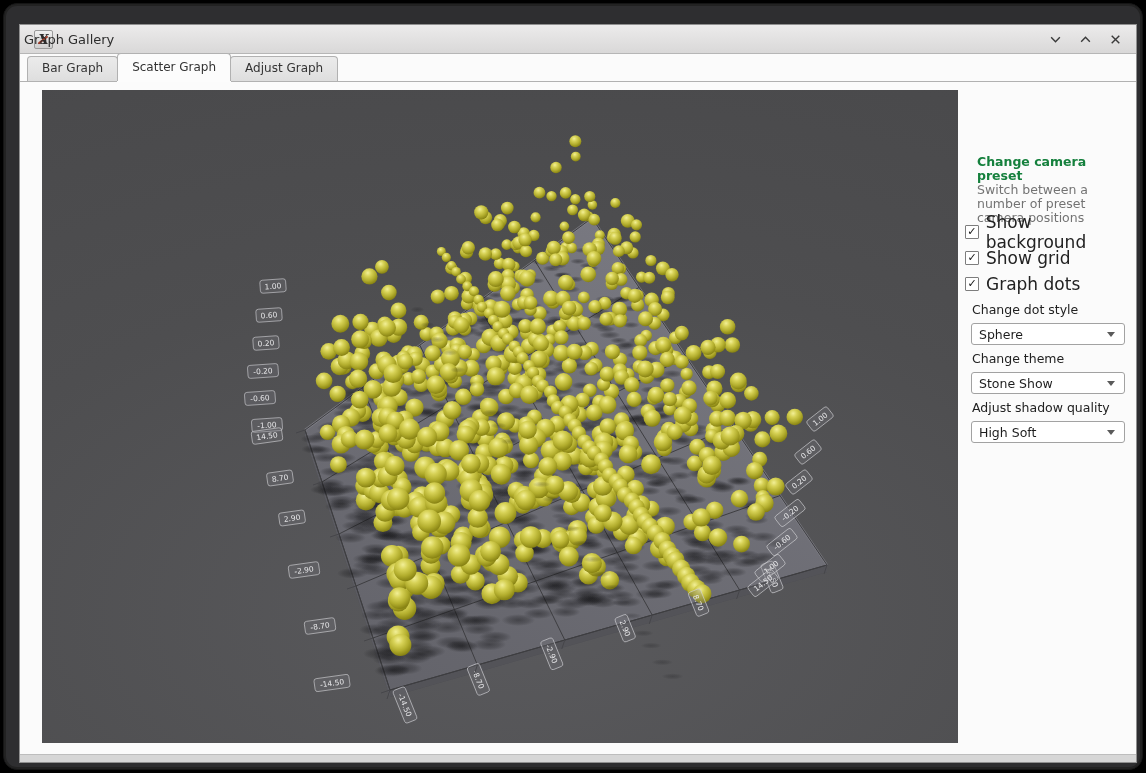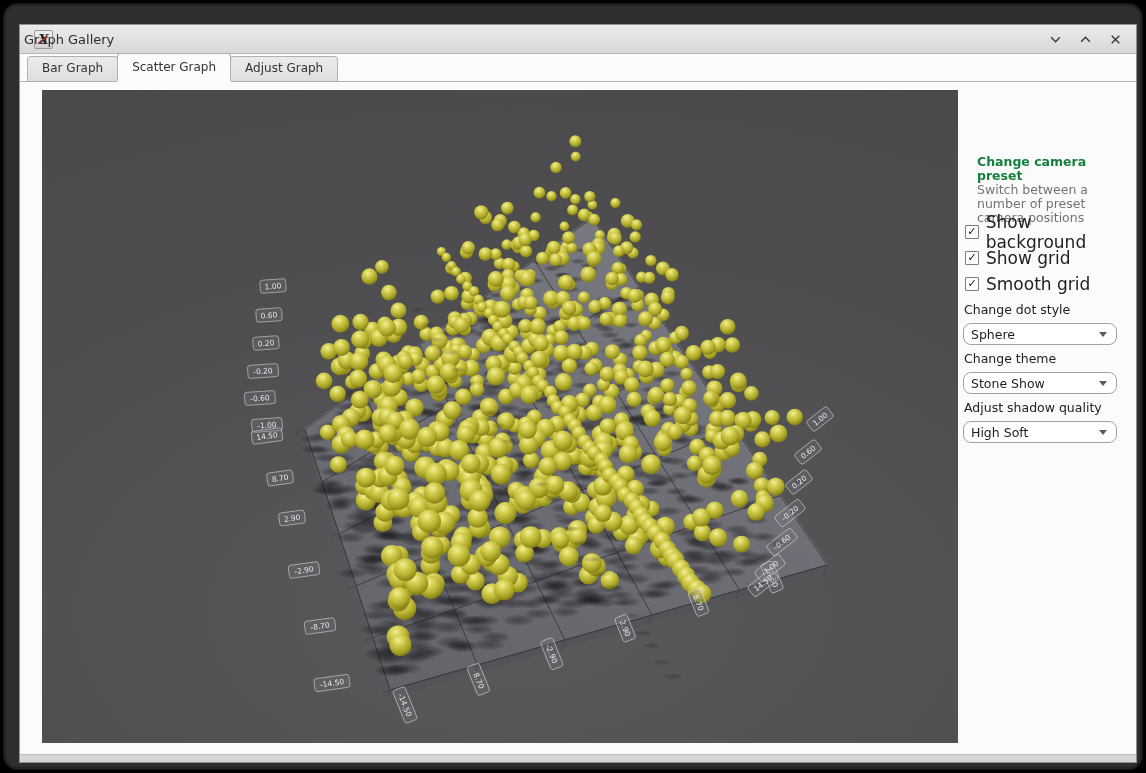--- a/index.html
+++ b/index.html
@@ -72,25 +72,25 @@
   .gap1{margin-top:27px;} .gap2{margin-top:25px;}
 
   .cbxrow{display:flex;align-items:center;gap:7px;margin-left:2px;height:14px;margin-bottom:12px;cursor:pointer;}
   .cbxrow:first-of-type{margin-top:18px;}
   .cbx{
     width:12px;height:12px;background:#fff;border:1px solid #7d7d7d;border-radius:1px;
     font-size:11px;line-height:12px;text-align:center;color:#111;font-weight:bold;
   }
   .cbxlabel{font-size:17px;color:#222;}
 
-  .selgroup{margin-left:0;}
+  .selgroup{margin-left:8px;}
   .sellabel{font-size:12.5px;color:#222;margin:9px 0 6px 1px;line-height:14px;}
   .sellabel.tight{margin-top:7px;}
   .combo{
-    width:152px;height:20px;background:#fff;border:1px solid #a2a2a2;border-radius:8px;
+    width:152px;height:20px;background:#fff;border:1px solid #a2a2a2;border-radius:3px;
     display:flex;align-items:center;position:relative;cursor:pointer;box-sizing:content-box;
   }
   .combo .val{font-size:12.5px;color:#1d1d1d;margin-left:7px;}
   .combo .arrow{
     position:absolute;right:9px;top:8px;width:0;height:0;
     border-left:4.5px solid transparent;border-right:4.5px solid transparent;
     border-top:5px solid #5a5a5a;
   }
   .bottomstrip{position:absolute;left:0;bottom:0;right:0;height:7px;background:#d6d6d6;border-top:1px solid #bdbdbd;}
 </style>
@@ -1647,21 +1647,21 @@
         <div class="cbxrow">
           <div class="cbx">✓</div>
           <div class="cbxlabel">Show background</div>
         </div>
         <div class="cbxrow">
           <div class="cbx">✓</div>
           <div class="cbxlabel">Show grid</div>
         </div>
         <div class="cbxrow">
           <div class="cbx">✓</div>
-          <div class="cbxlabel">Smooth grid</div>
+          <div class="cbxlabel">Graph dots</div>
         </div>
 
         <div class="selgroup">
           <div class="sellabel">Change dot style</div>
           <div class="combo">
             <span class="val">Sphere</span>
             <span class="arrow"></span>
           </div>
           <div class="sellabel tight">Change theme</div>
           <div class="combo">

